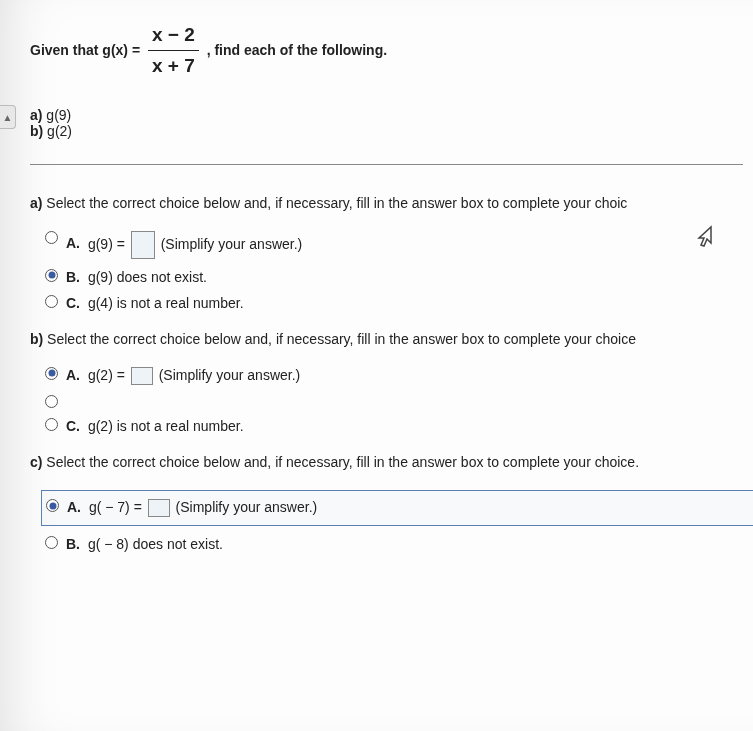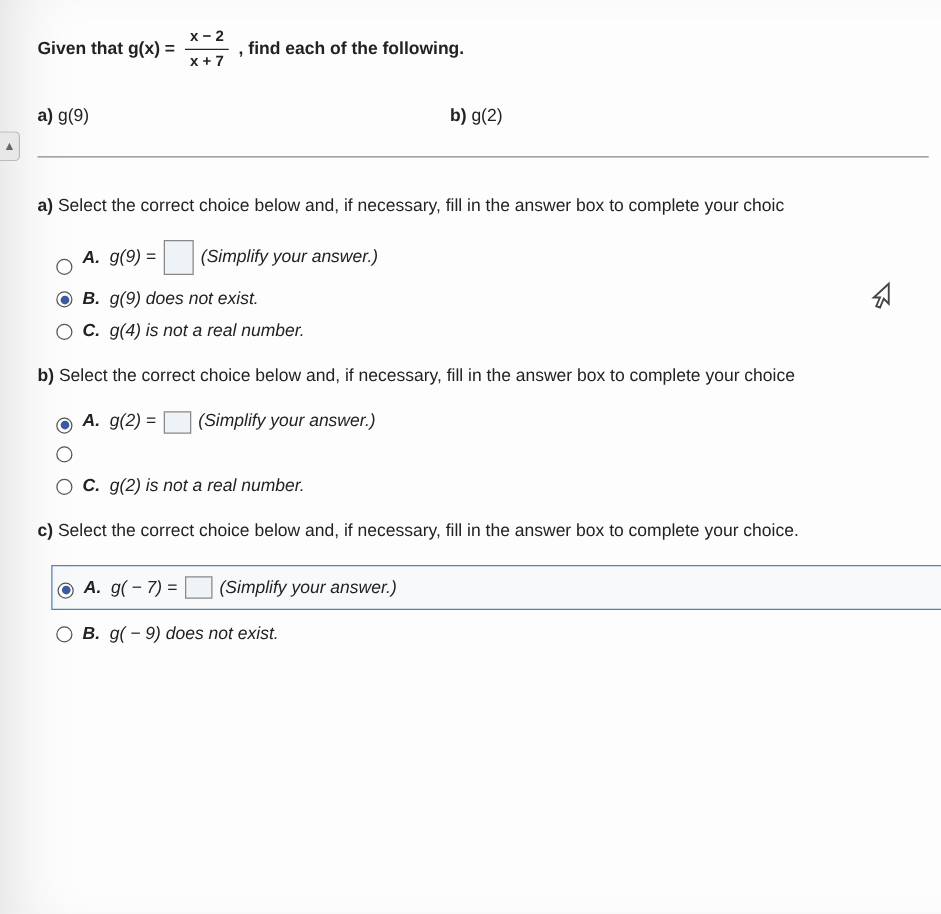--- a/index.html
+++ b/index.html
@@ -21,58 +21,58 @@
     }
     .prompt-header {
       margin-bottom: 25px;
       line-height: 1.6;
       font-weight: bold;
     }
     .fraction {
       display: inline-block;
       vertical-align: middle;
       text-align: center;
-      font-size: 12px;
+      font-size: 19px;
       margin: 0 4px;
     }
     .fraction .num {
       display: block;
       border-bottom: 1px solid #222;
       padding: 0 4px;
     }
     .fraction .den {
       display: block;
       padding: 0 4px;
     }
     .parts-row {
       margin: 15px 0 25px 0;
       display: flex;
+      flex-direction: column;
     }
     .part-a { width: 330px; }
     .part-b { }
     .divider {
       border: none;
       border-top: 1px solid #888;
       margin: 8px 0 30px 0;
     }
     .section {
       margin-bottom: 20px;
     }
     .section-prompt {
       margin-bottom: 20px;
     }
     .choices {
       margin-left: 15px;
     }
     .choice {
       margin: 10px 0;
       display: flex;
-      align-items: flex-end;
+      align-items: flex-start;
       gap: 8px;
-      font-style: italic;
     }
     .radio {
       width: 13px;
       height: 13px;
       border: 1.5px solid #555;
       border-radius: 50%;
       display: inline-block;
       flex-shrink: 0;
       position: relative;
       background: #fff;
@@ -243,21 +243,21 @@
           <span class="answer-box"></span>
           <span>(Simplify your answer.)</span>
         </span>
       </div>
     </div>
     <div class="choices">
       <div class="choice">
         <span class="radio"></span>
         <span>
           <span class="choice-label">B.</span>
-          <span>g( − 9) does not exist.</span>
+          <span>g( − 8) does not exist.</span>
         </span>
       </div>
     </div>
   </div>
 
 </div>
 
 <span class="cursor-icon">
   <svg width="20" height="24" viewBox="0 0 20 24">
     <path d="M 4 2 L 4 18 L 8 14 L 11 21 L 14 20 L 11 13 L 16 13 Z" fill="none" stroke="#444" stroke-width="1.5"></path>

